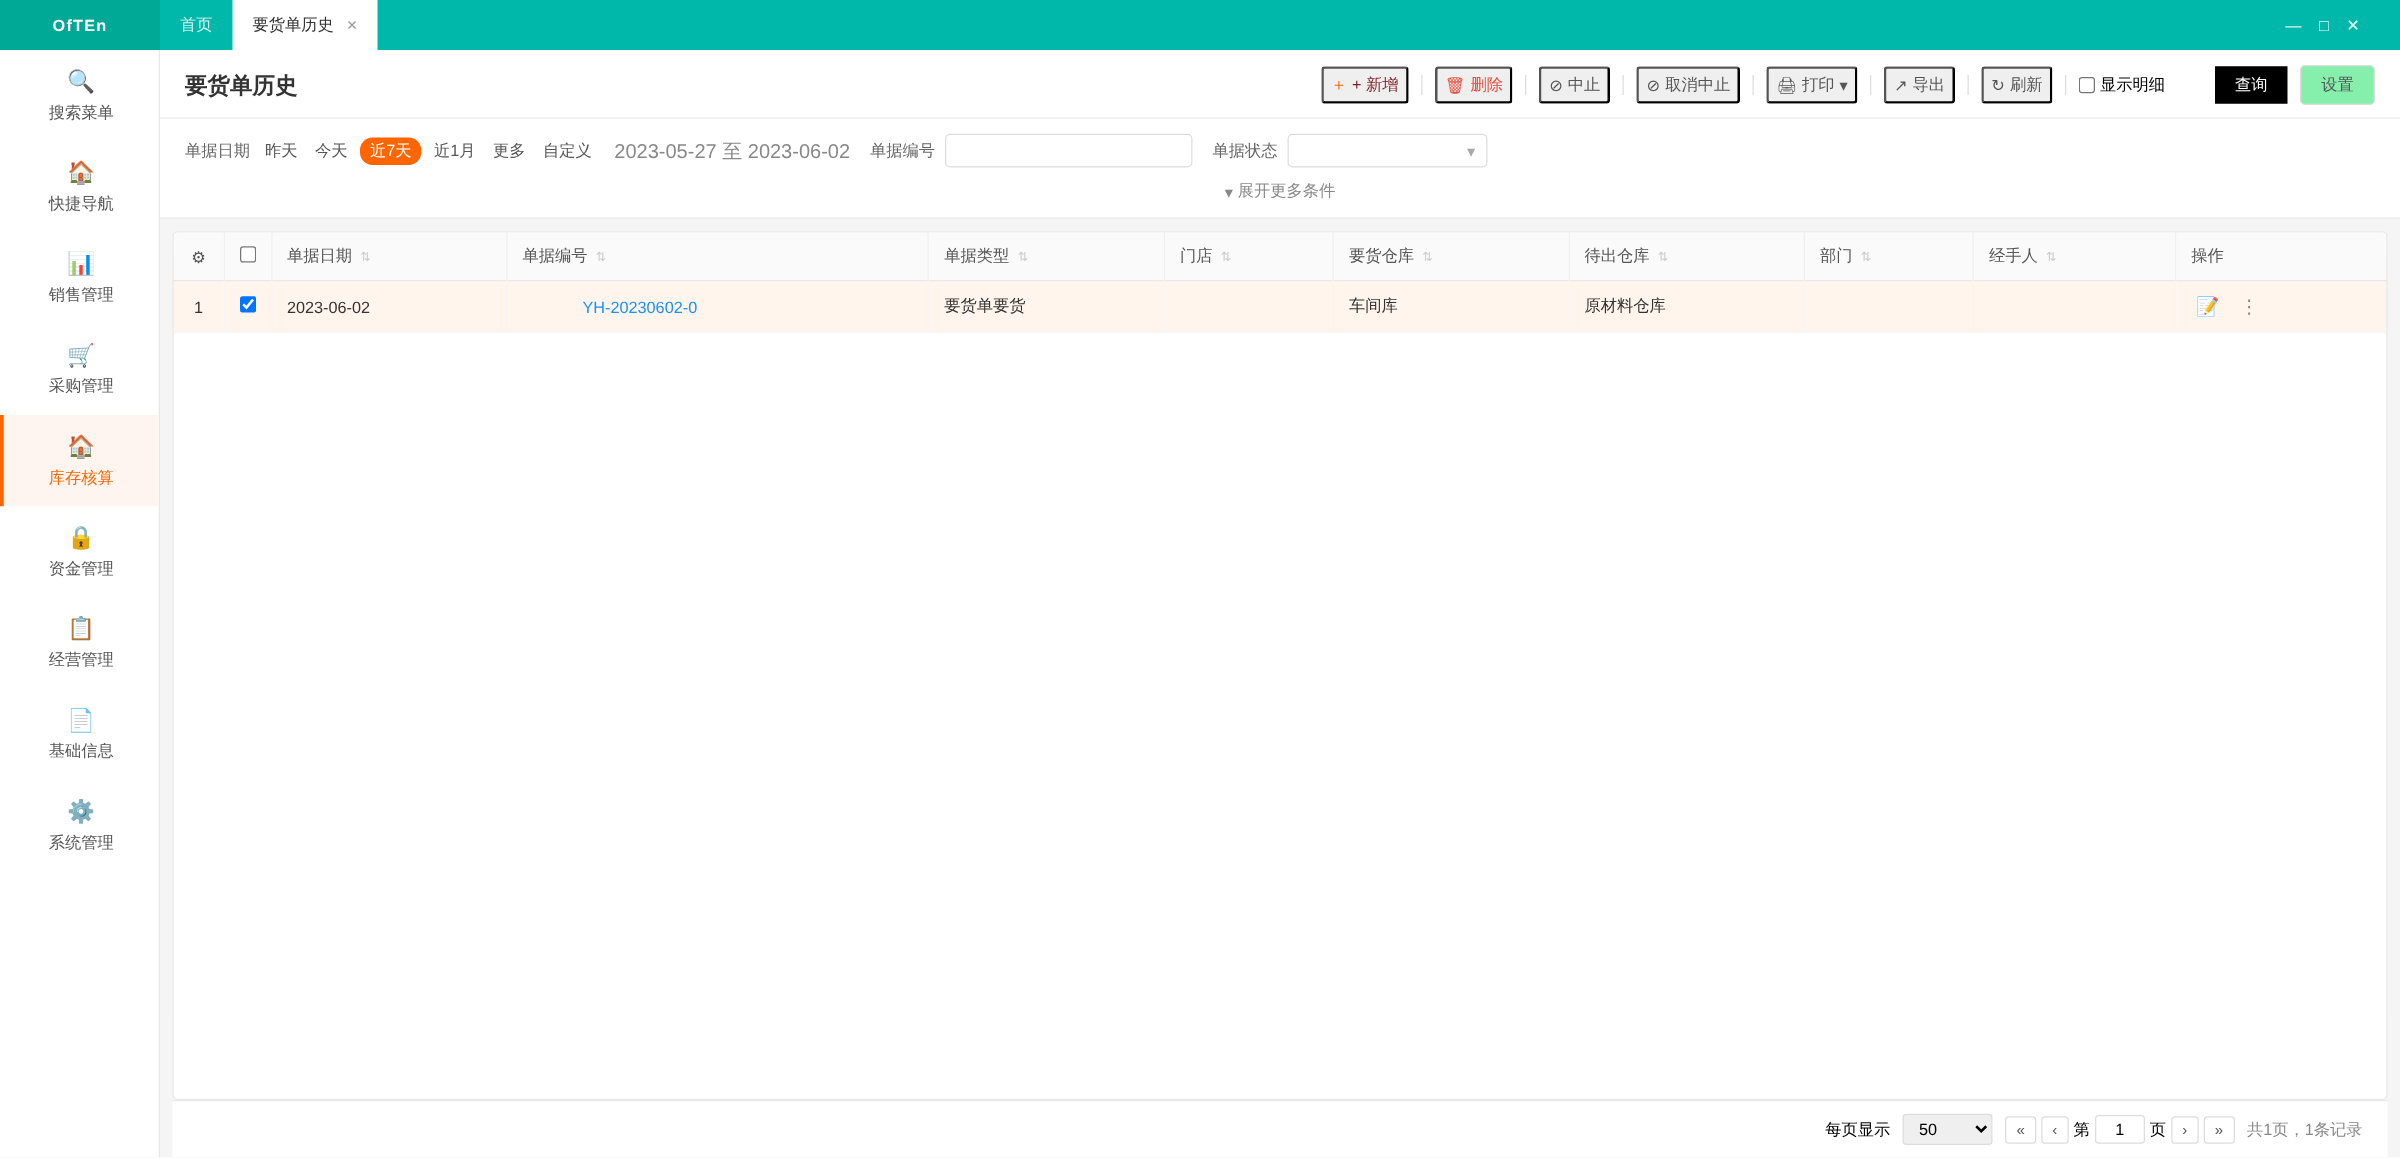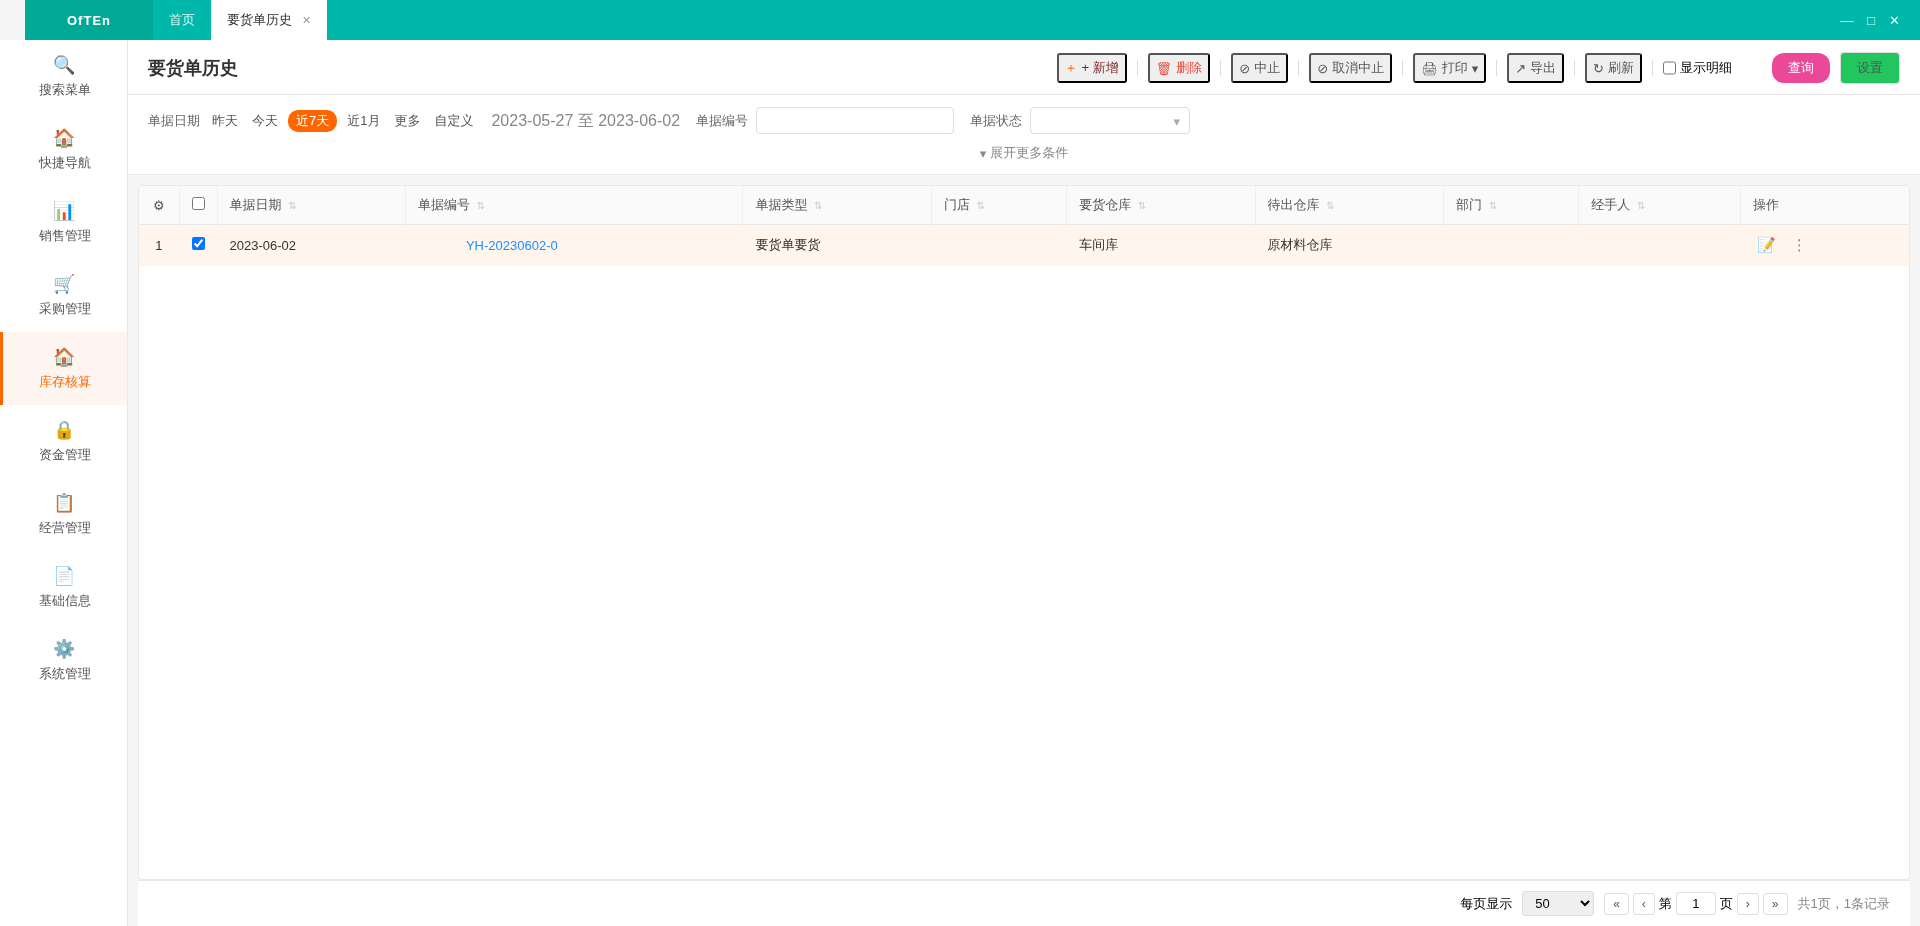--- a/index.html
+++ b/index.html
@@ -4,23 +4,22 @@
   <style>
     * { box-sizing: border-box; margin: 0; padding: 0; font-family: 'Microsoft YaHei', Arial, sans-serif; font-size: 13px; }
     body { display: flex; flex-direction: column; height: 926px; overflow: hidden; background: #f5f5f5; }
 
     
     .top-bar {
       height: 40px;
       background: #00b8a9;
       display: flex;
       align-items: center;
-      padding: 0 4px 0 0;
+      padding: 0 16px 0 0;
       flex-shrink: 0;
-      margin-left: 25px;
     }
     .top-bar-tabs {
       display: flex;
       align-items: stretch;
       height: 100%;
     }
     .top-tab {
       padding: 0 16px;
       display: flex;
       align-items: center;
@@ -126,32 +125,32 @@
       gap: 4px;
       color: #555;
       cursor: pointer;
       font-size: 13px;
       padding: 4px 6px;
       border-radius: 3px;
       white-space: nowrap;
     }
     .toolbar-btn.danger { color: #e74c3c; }
     .btn-primary {
-      background: #ec4899;
+      background: #000000;
       color: #fff;
       border: none;
-      border-radius: 12px;
+      border-radius: 0;
       padding: 6px 16px;
       cursor: pointer;
       font-size: 13px;
       white-space: nowrap;
       text-align: right;
     }
     .btn-secondary {
-      background: #22c55e;
+      background: #86efac;
       color: #555;
       border: 1px solid #ddd;
       border-radius: 4px;
       padding: 6px 16px;
       cursor: pointer;
       font-size: 13px;
       white-space: nowrap;
     }
 
     

